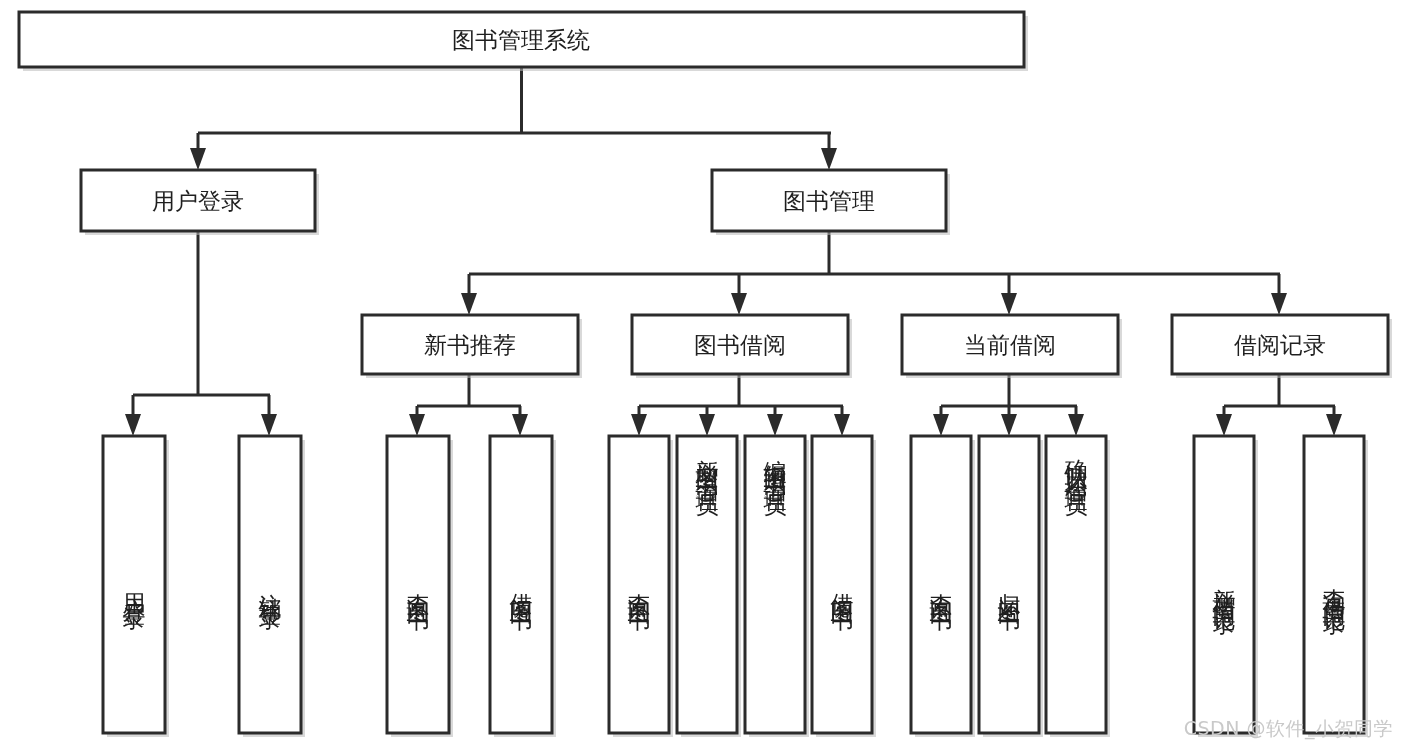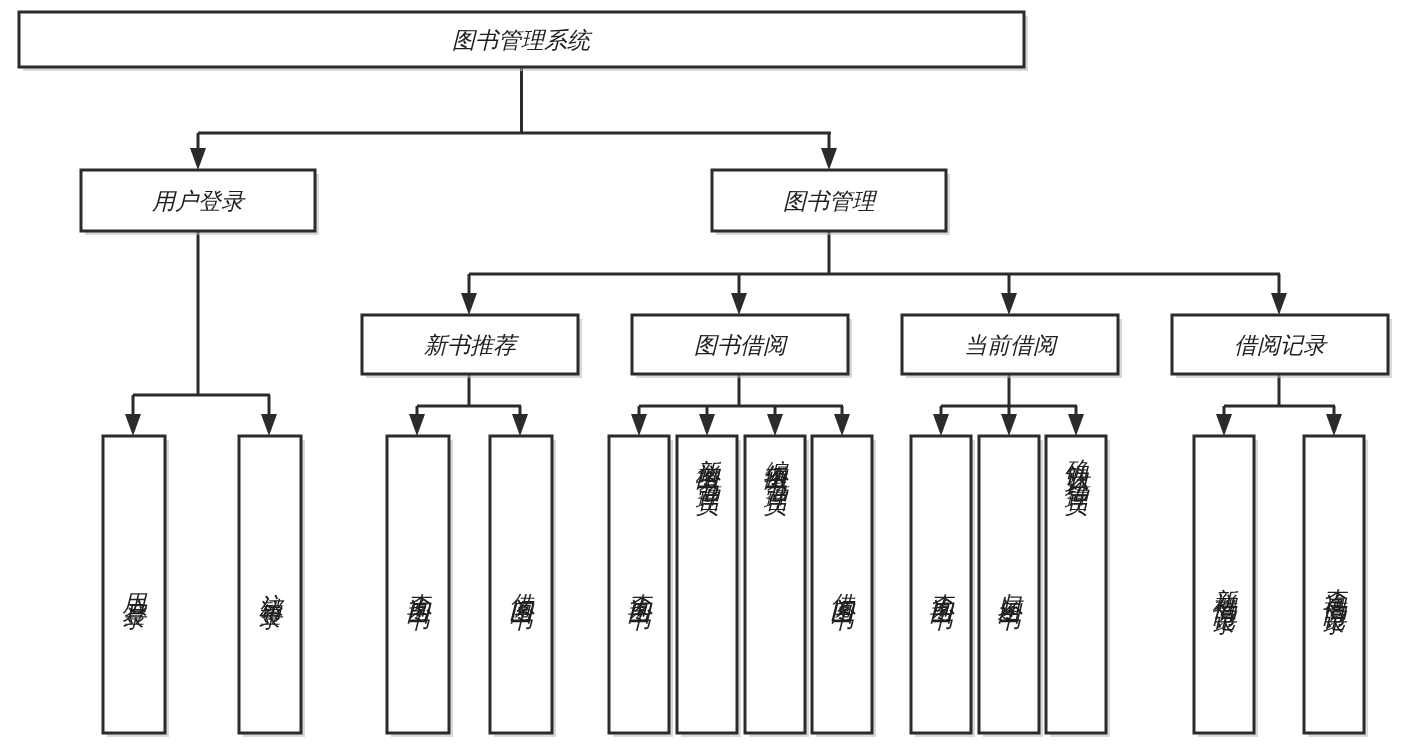--- a/index.html
+++ b/index.html
@@ -10,21 +10,20 @@
   }
   body {
     font-family: "DejaVu Sans", "Liberation Sans", sans-serif;
   }
   #diagram-root {
     position: relative;
     width: 1405px;
     height: 747px;
     background: #ffffff;
     overflow: hidden;
-    font-style: italic;
   }
   svg.diagram-canvas {
     position: absolute;
     left: 0;
     top: 0;
     width: 1405px;
     height: 747px;
     display: block;
   }
   .node-box {
@@ -291,13 +290,14 @@
     <span class="leaf-label">确认归还（管理员）</span>
   </div>
 
   <div class="leaf-label-wrap" style="left:1194px; top:436px; width:60px; height:297px; justify-content:center;">
     <span class="leaf-label">新增借阅记录</span>
   </div>
   <div class="leaf-label-wrap" style="left:1304px; top:436px; width:60px; height:297px; justify-content:center;">
     <span class="leaf-label">查询借阅记录</span>
   </div>
 
+  <div class="watermark">CSDN @软件_小贺同学</div>
 </div>
 
 </body></html>

